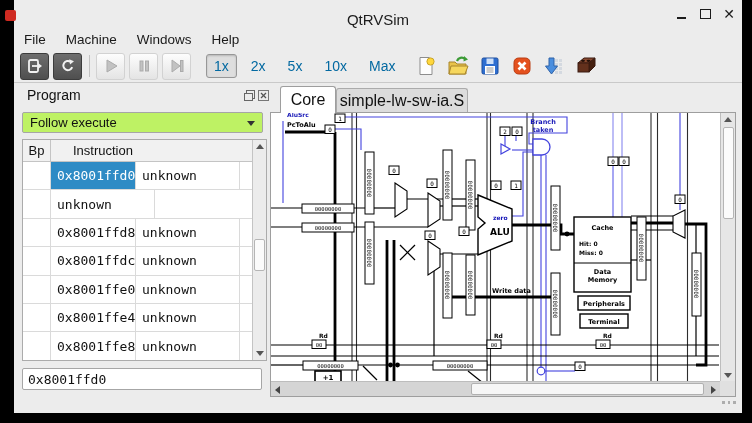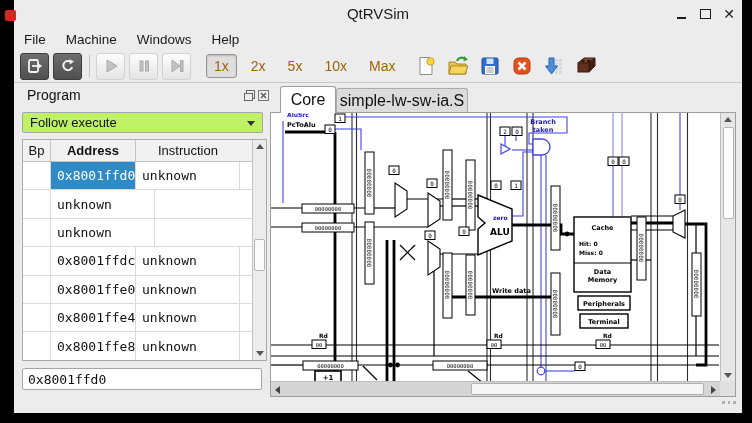--- a/index.html
+++ b/index.html
@@ -3,37 +3,37 @@
 <meta charset="utf-8">
 <style>
   html,body{margin:0;padding:0;background:#000;}
   .stage{position:relative;width:752px;height:423px;background:#000;overflow:hidden;
          font-family:"Liberation Sans",sans-serif;-webkit-font-smoothing:antialiased;}
   .window{position:absolute;left:14px;top:0;width:728px;height:413px;background:#ececec;overflow:hidden;}
   .app-icon{position:absolute;left:5px;top:10px;width:11px;height:11px;background:#cf2a21;border-radius:2px;z-index:5;}
 
   
   .titlebar{position:absolute;left:0;top:0;width:100%;height:28px;background:#ececec;}
-  .titlebar .title{position:absolute;left:0;right:0;top:5px;text-align:center;font-size:15px;color:#1c1c1c;}
+  .titlebar .title{position:absolute;left:0;right:0;top:11px;text-align:center;font-size:15px;color:#1c1c1c;}
   .winctl{position:absolute;top:6px;display:flex;gap:8px;right:5px;align-items:center;}
   .winctl .btn{width:16px;height:16px;display:flex;align-items:center;justify-content:center;color:#1c1c1c;font-size:14px;cursor:default;}
   .winctl .sq{width:9px;height:8px;border:1.6px solid #1c1c1c;}
   .winctl .mins{width:9px;height:0;border-bottom:2.2px solid #1c1c1c;margin-top:8px;}
 
   
   .menubar{position:absolute;left:0;top:28px;width:100%;height:22px;display:flex;align-items:center;box-sizing:border-box;}
   .menu-item{font-size:13.5px;color:#1a1a1a;padding:2px 10px;}
 
   
   .toolbar{position:absolute;left:0;top:50px;width:100%;height:33px;display:flex;align-items:center;padding-left:6px;box-sizing:border-box;border-bottom:1px solid #c9c9c9;background:#ececec;}
   .tbtn{width:29px;height:27px;border-radius:3px;display:flex;align-items:center;justify-content:center;margin-right:4px;box-sizing:border-box;}
   .tbtn.dark{background:linear-gradient(#6e6e6e,#4f4f4f);border:1px solid #3c3c3c;}
   .tbtn.dis{background:linear-gradient(#fdfdfd,#e4e4e4);border:1px solid #d2d2d2;}
   .tsep{width:1px;height:22px;background:#c2c2c2;margin:0 6px 0 3px;}
-  .speed{font-size:14px;color:#a16207;padding:3px 7px;margin:4px 3px;border-radius:3px;border:1px solid transparent;}
+  .speed{font-size:14px;color:#0369a1;padding:3px 7px;margin:4px 3px;border-radius:3px;border:1px solid transparent;}
   .speed.sel{background:#dedede;border:1px solid #979797;box-shadow:inset 0 1px 2px rgba(0,0,0,.18);}
   .fbtn{width:29px;height:28px;display:flex;align-items:center;justify-content:center;margin-right:3px;}
 
   
   .dock-header{position:absolute;left:0;top:84px;width:256px;height:24px;}
   .dock-title{position:absolute;left:13px;top:3px;font-size:14px;color:#111;}
   .dock-ico{position:absolute;top:4px;width:13px;height:13px;}
   .combo{position:absolute;left:8px;top:112px;width:241px;height:21px;background:#bef264;border:1px solid #a6a6a6;border-radius:2px;box-sizing:border-box;}
   .combo .val{position:absolute;left:7px;top:2px;font-size:13px;color:#111;}
   .combo .arr{position:absolute;right:7px;top:8px;width:0;height:0;border-left:4px solid transparent;border-right:4px solid transparent;border-top:5px solid #333;}
@@ -218,34 +218,34 @@
     </div>
 
     <div class="combo">
       <span class="val">Follow execute</span>
       <span class="arr"></span>
     </div>
 
     <div class="ptable">
       <div class="thead">
         <div class="th" style="width:28px">Bp</div>
-        <div class="th" style="width:85px;font-weight:bold">Address</div>
         <div class="th" style="width:104px;border-right:none">Instruction</div>
       </div>
       <div class="trow">
         <div class="td c-bp"></div>
         <div class="td c-addr selcell">0x8001ffd0</div>
         <div class="td c-instr">unknown</div>
       </div>
       <div class="trow">
         <div class="td c-bp"></div>
         <div class="td c-instr">unknown</div>
       </div>
       <div class="trow">
         <div class="td c-bp"></div>
+        <div class="td c-addr">0x8001ffd8</div>
         <div class="td c-instr">unknown</div>
       </div>
       <div class="trow">
         <div class="td c-bp"></div>
         <div class="td c-addr">0x8001ffdc</div>
         <div class="td c-instr">unknown</div>
       </div>
       <div class="trow">
         <div class="td c-bp"></div>
         <div class="td c-addr">0x8001ffe0</div>

